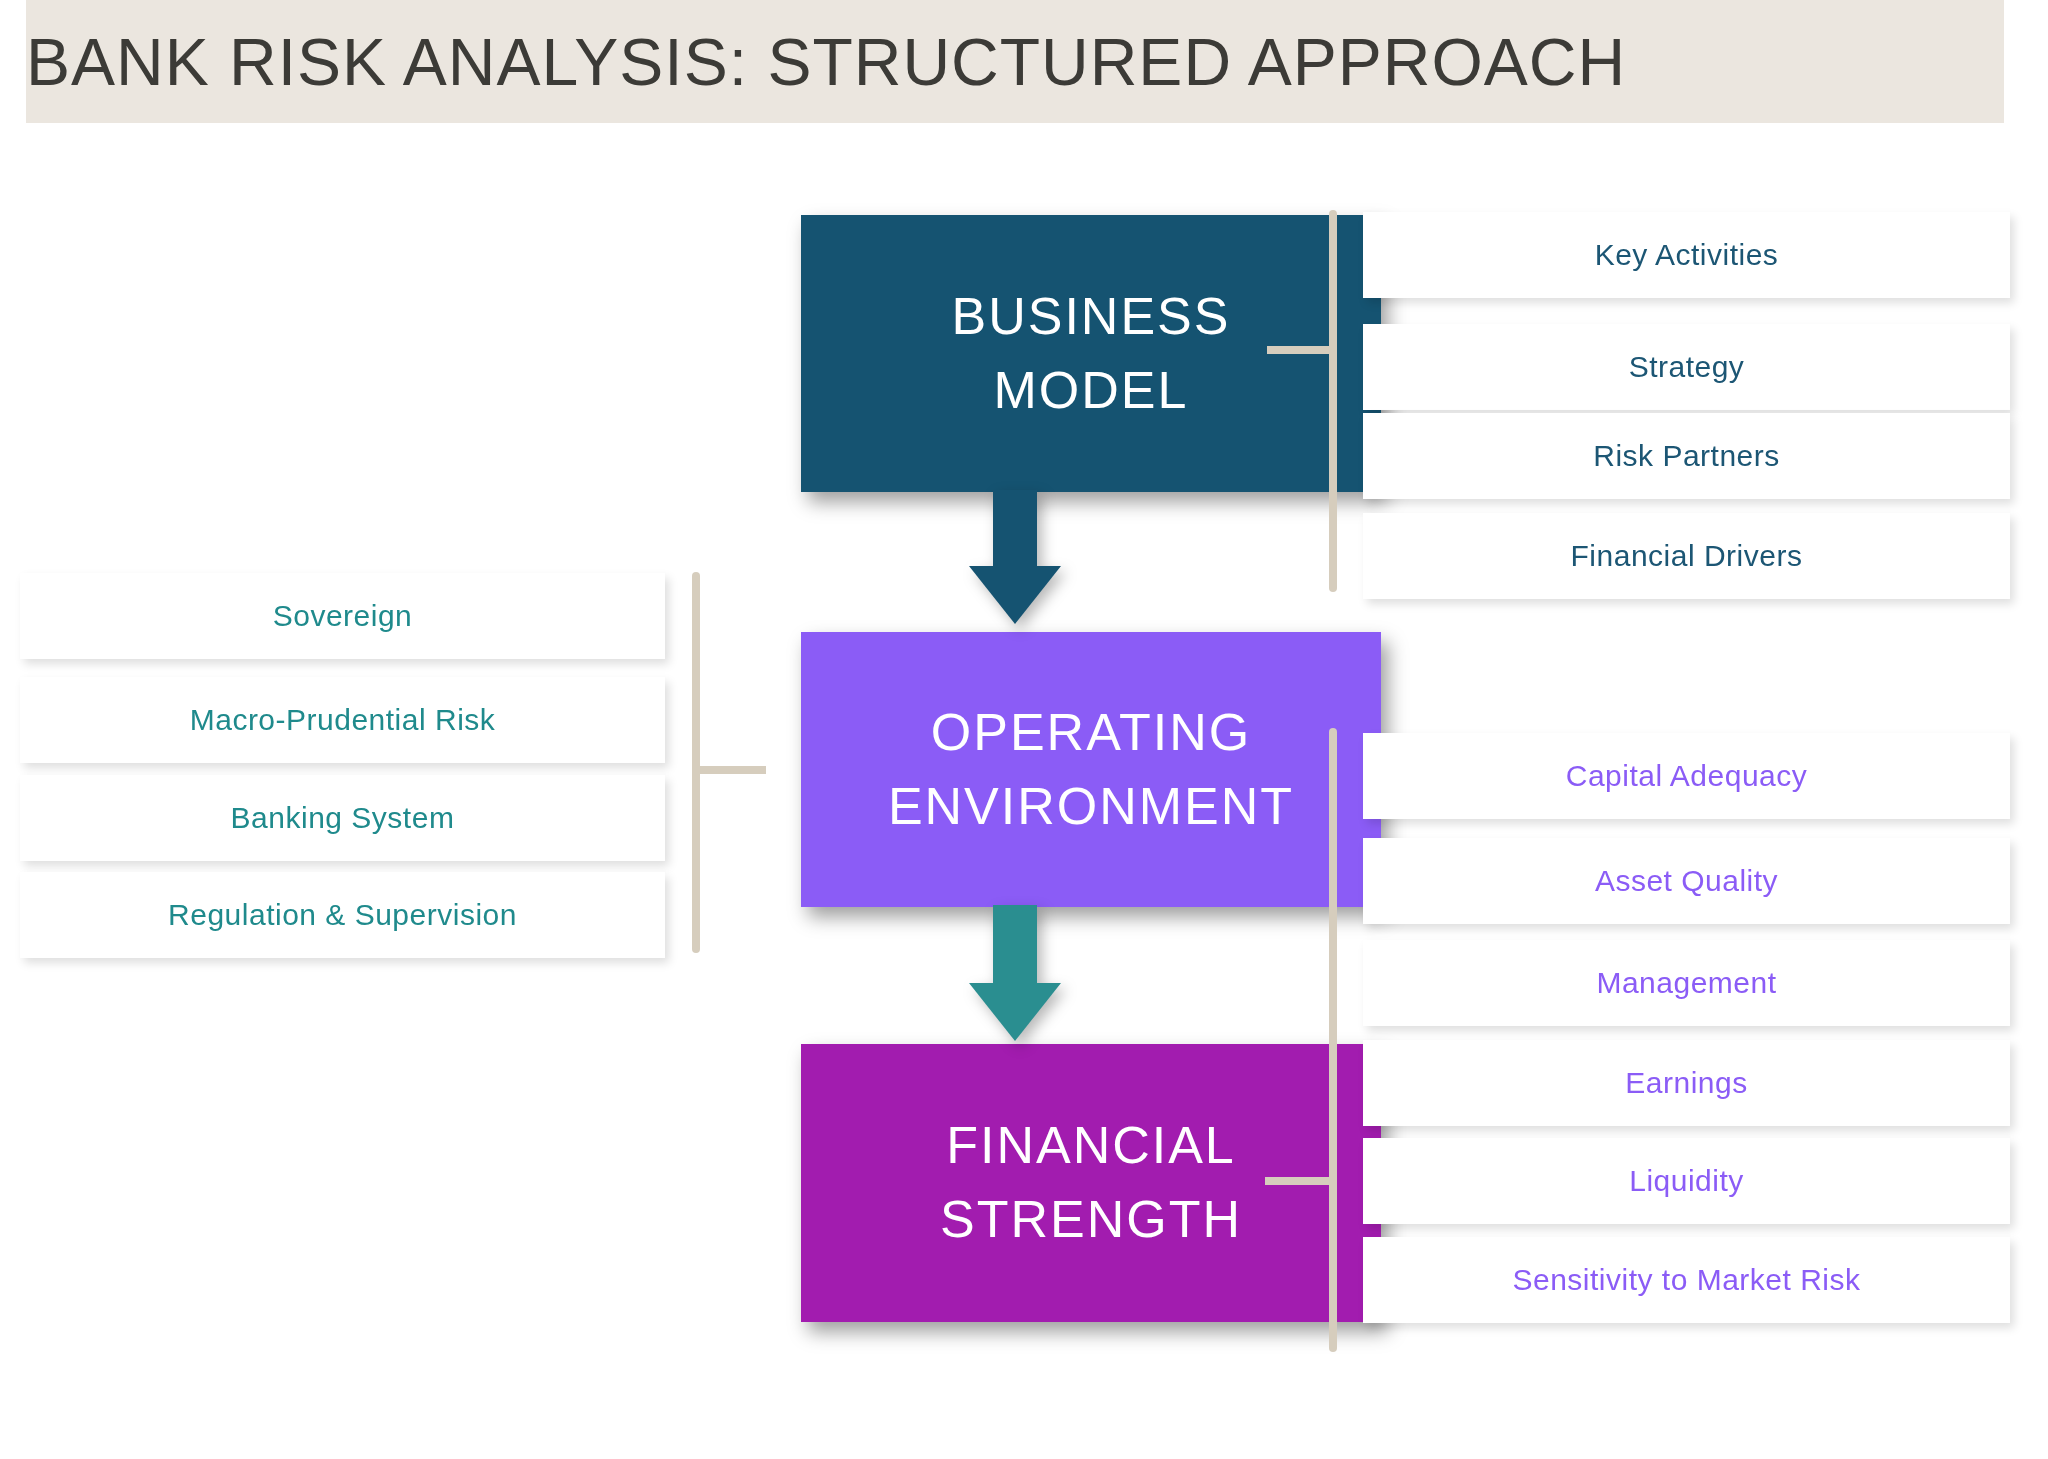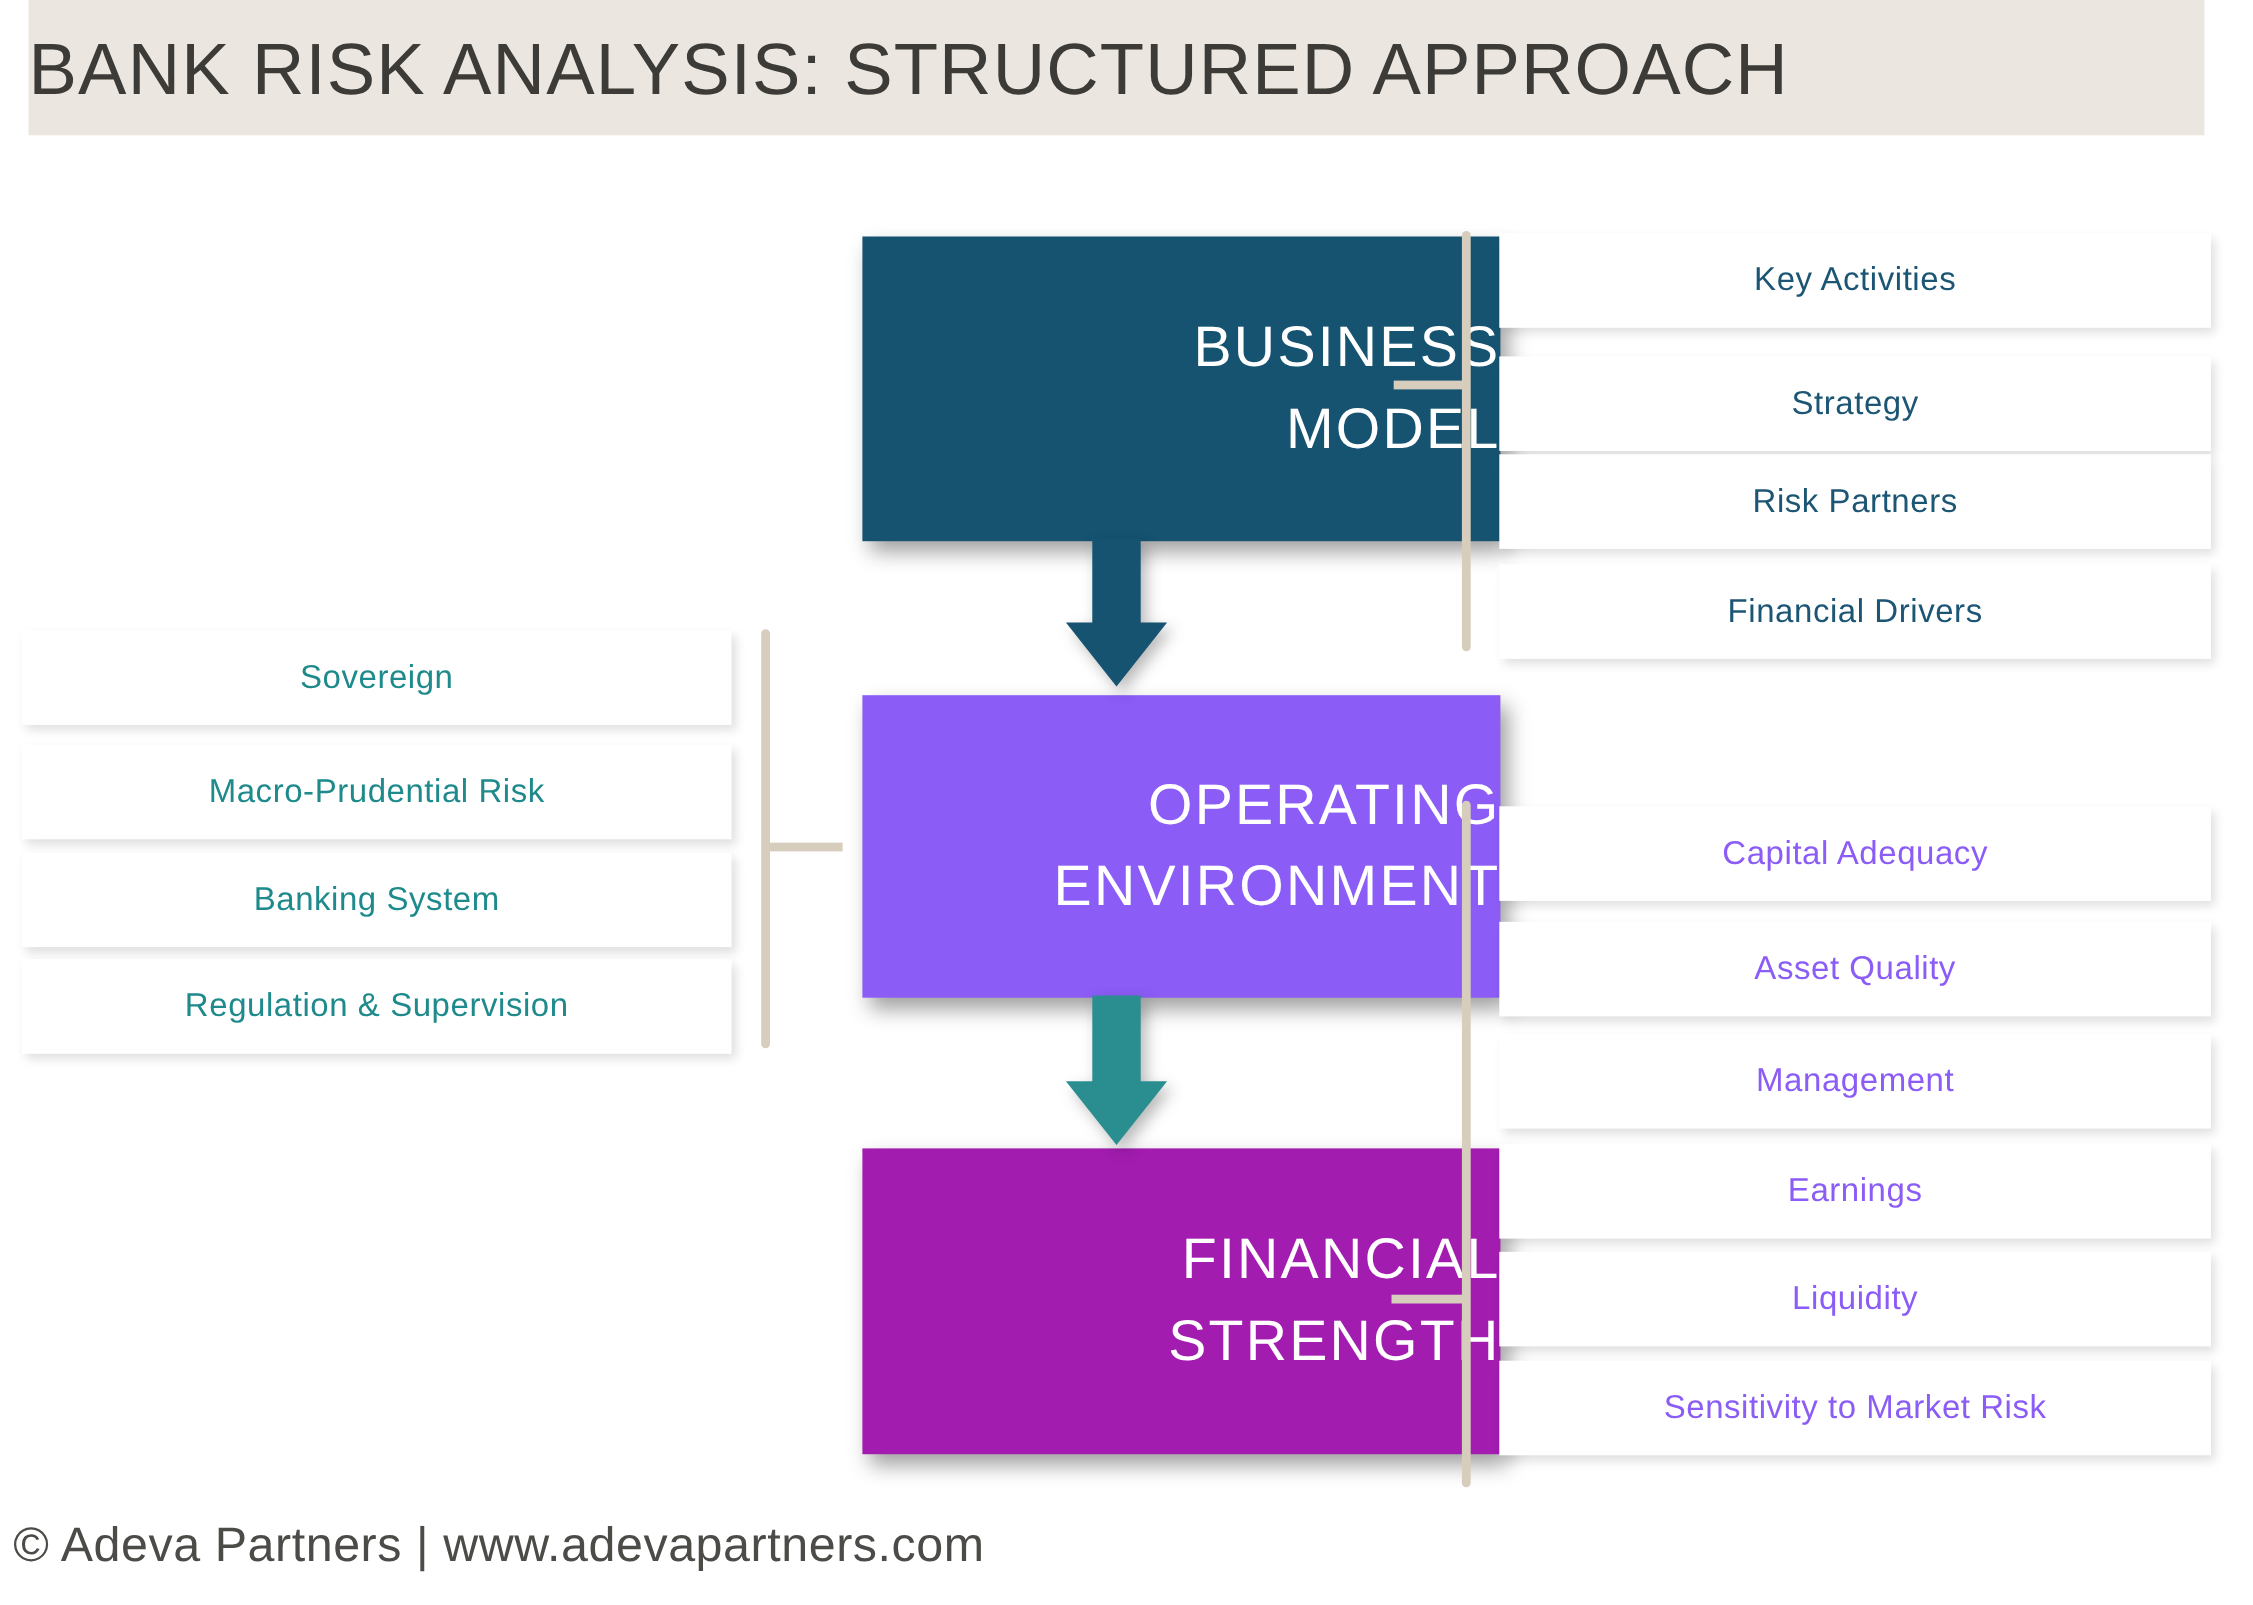--- a/index.html
+++ b/index.html
@@ -8,22 +8,22 @@
     font-family:"Liberation Sans", sans-serif;
   }
   .title-bar{
     position:absolute;left:26px;top:0;width:1978px;height:123px;
     background:#ebe6df;display:flex;align-items:center;
   }
   .title-bar h1{
     margin:0;font-size:66px;font-weight:400;color:#3c3b37;letter-spacing:1px;white-space:nowrap;
   }
   .flow-box{
-    position:absolute;left:784px;width:580px;
-    display:flex;flex-direction:column;align-items:flex-end;justify-content:center;
+    position:absolute;left:801px;width:580px;
+    display:flex;flex-direction:column;align-items:center;justify-content:center;
     color:#ffffff;font-size:52px;letter-spacing:2px;line-height:1.42;text-align:center;
     box-shadow:7px 10px 18px rgba(0,0,0,0.38);
   }
   .flow-box.bm{top:215px;height:277px;background:#155371;}
   .flow-box.oe{top:632px;height:275px;background:#8b5cf6;}
   .flow-box.fs{top:1044px;height:278px;background:#a21caf;}
   .arrow{position:absolute;filter:drop-shadow(5px 6px 7px rgba(0,0,0,0.28));}
   .arrow .stem{position:absolute;left:993px;width:44px;}
   .arrow .head{position:absolute;left:969px;width:0;height:0;
     border-left:46px solid transparent;border-right:46px solid transparent;}
@@ -125,15 +125,14 @@
   <div class="list-box list-rb" style="top:1040px;">
     <span>Earnings</span>
   </div>
   <div class="list-box list-rb" style="top:1138px;">
     <span>Liquidity</span>
   </div>
   <div class="list-box list-rb" style="top:1237px;">
     <span>Sensitivity to Market Risk</span>
   </div>
 
-  <div class="footer">© Adeva Partners | www.adevapartners.com</div>
 
 </div>
 
 </body></html>

